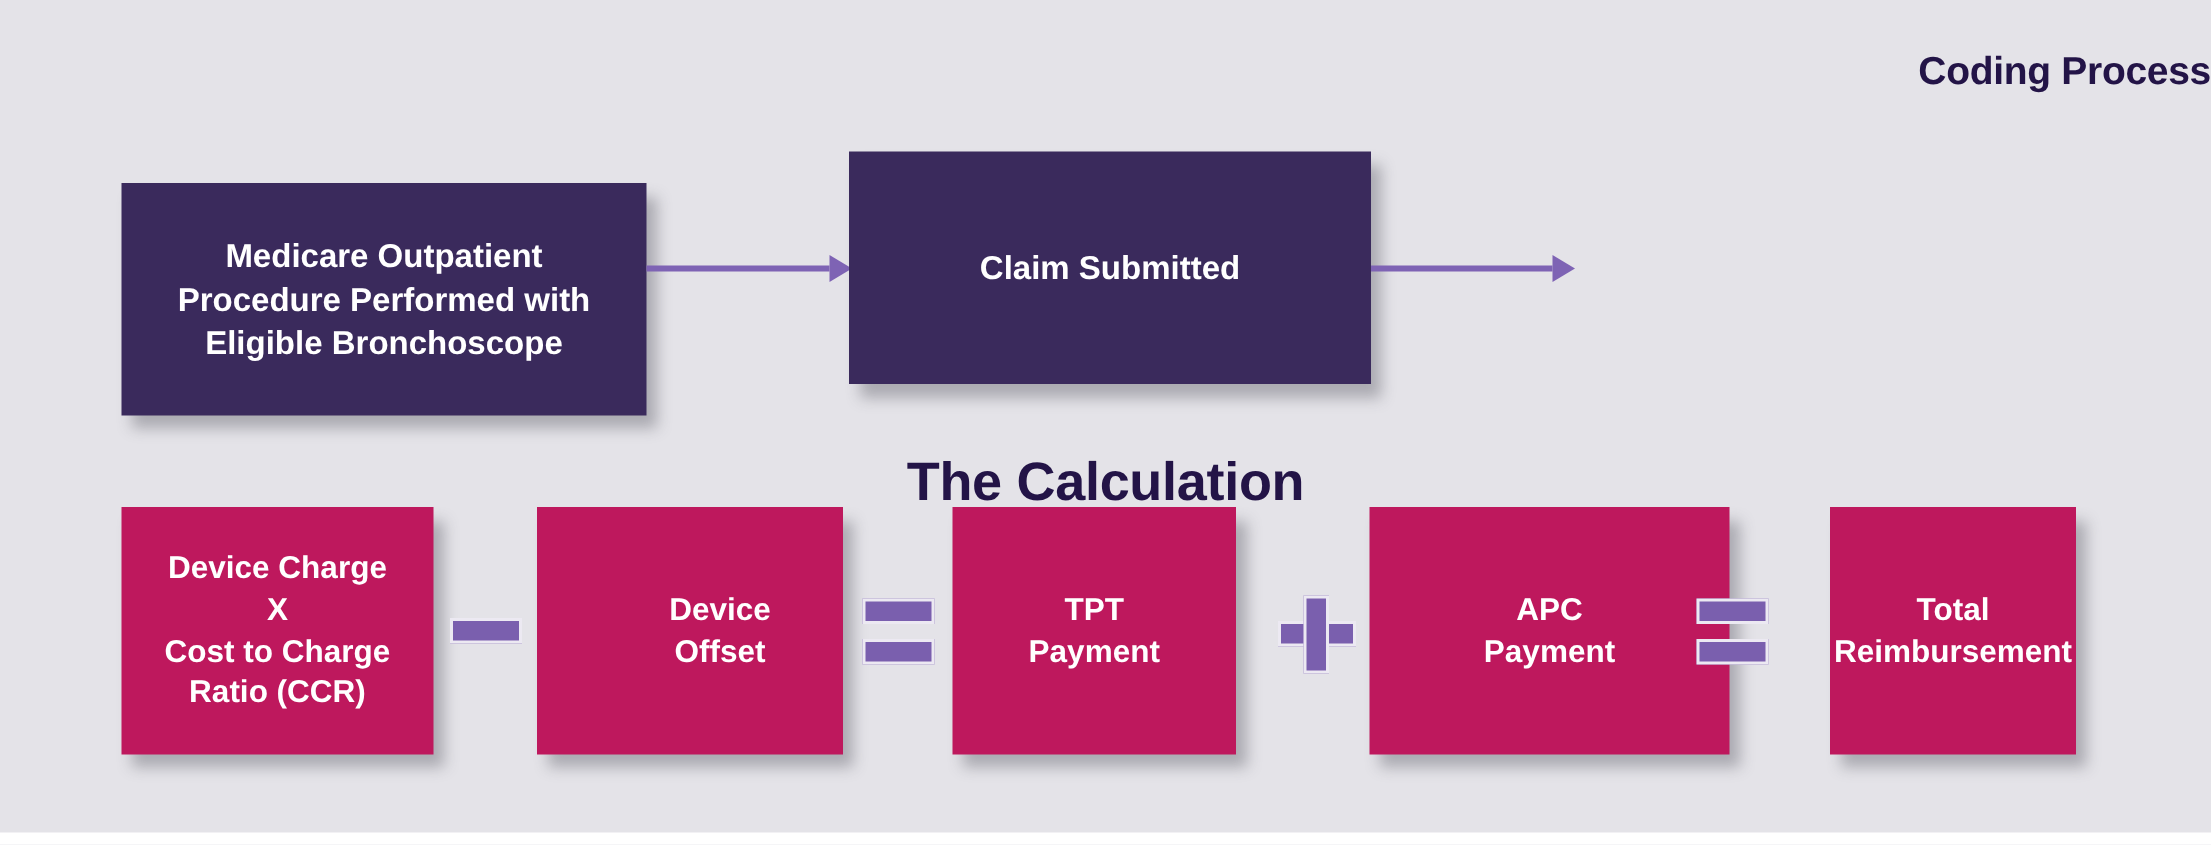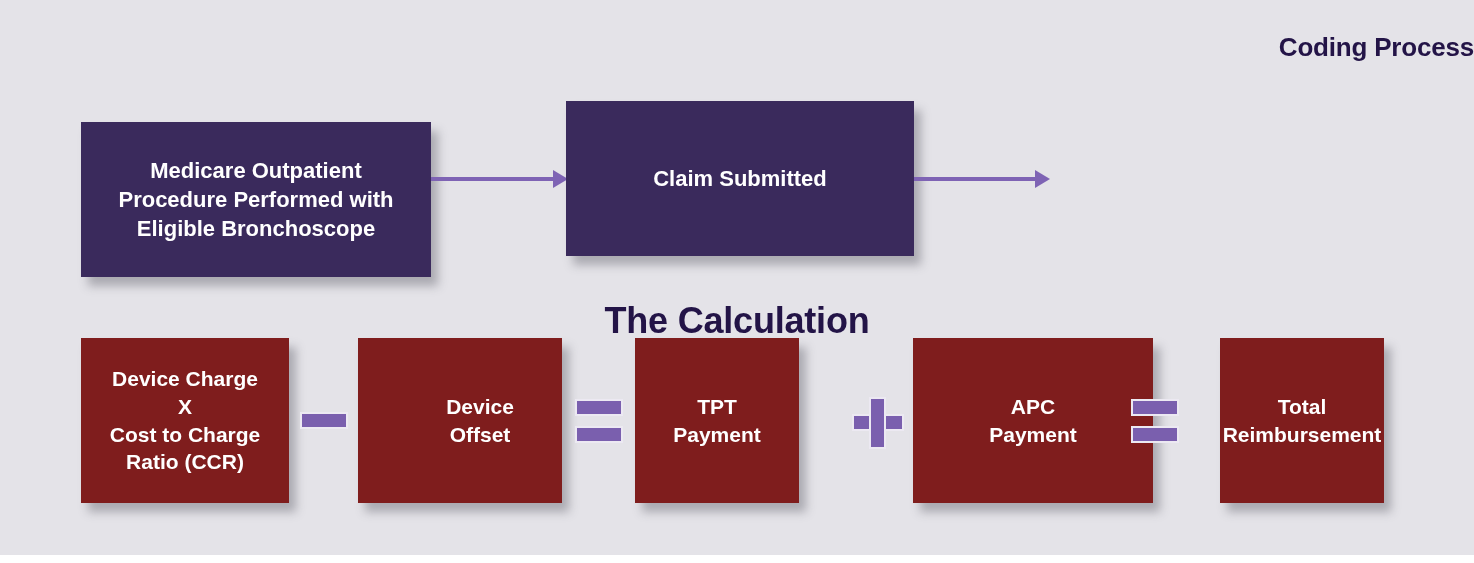--- a/index.html
+++ b/index.html
@@ -57,21 +57,21 @@
     align-items: center;
     justify-content: center;
     text-align: center;
     color: #ffffff;
     font-weight: bold;
     line-height: 1.32;
     box-sizing: border-box;
     box-shadow: 7px 9px 9px rgba(80, 80, 90, 0.38);
   }
   .box.dark { background: #3a2a5c; }
-  .box.light { background: #7f1d1d; }
+  .box.light { background: #be185d; }
 
   .box .box-text { padding: 0 10px; }
 
   
   #box-medicare-outpatient {
     left: 81px; top: 101px; width: 350px; height: 155px;
     font-size: 22px;
     margin-top: 21px;
   }
   #box-claim-submitted {
@@ -109,21 +109,21 @@
   #box-device-charge-ccr {
     left: 81px; top: 338px; width: 208px; height: 165px;
     font-size: 21px;
   }
   #box-device-offset {
     left: 358px; top: 338px; width: 204px; height: 165px;
     font-size: 21px;
     padding-left: 40px;
   }
   #box-tpt-payment {
-    left: 635px; top: 338px; width: 164px; height: 165px;
+    left: 635px; top: 338px; width: 189px; height: 165px;
     font-size: 21px;
   }
   #box-apc-payment {
     left: 913px; top: 338px; width: 240px; height: 165px;
     font-size: 21px;
   }
   #box-total-reimbursement {
     left: 1220px; top: 338px; width: 164px; height: 165px;
     font-size: 21px;
   }

